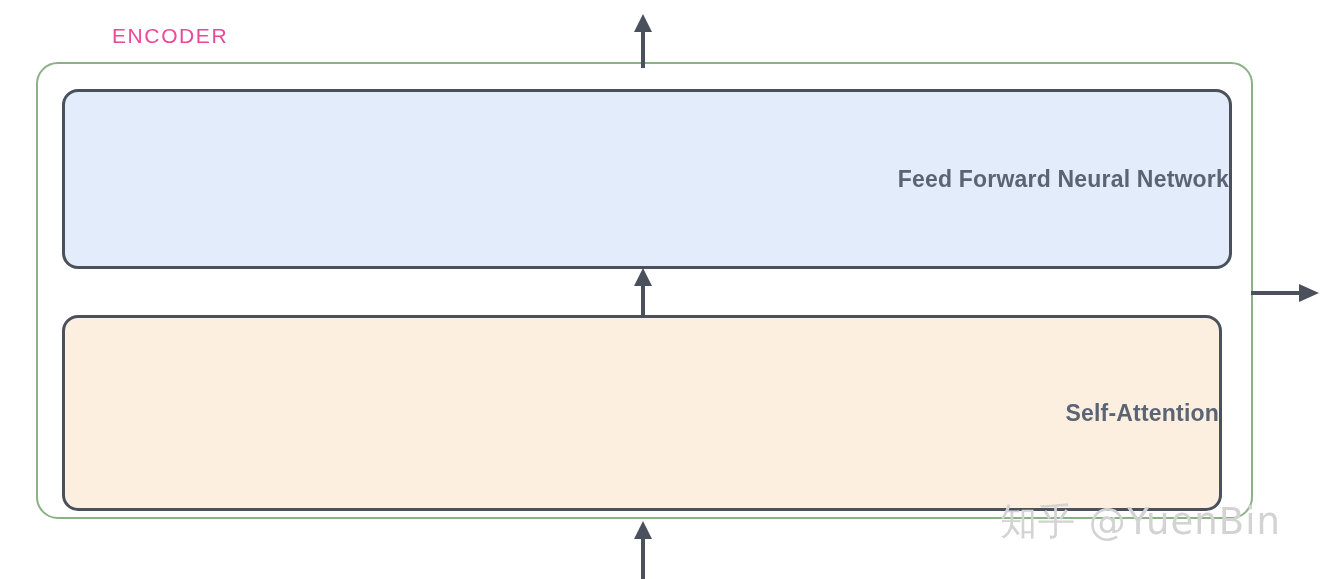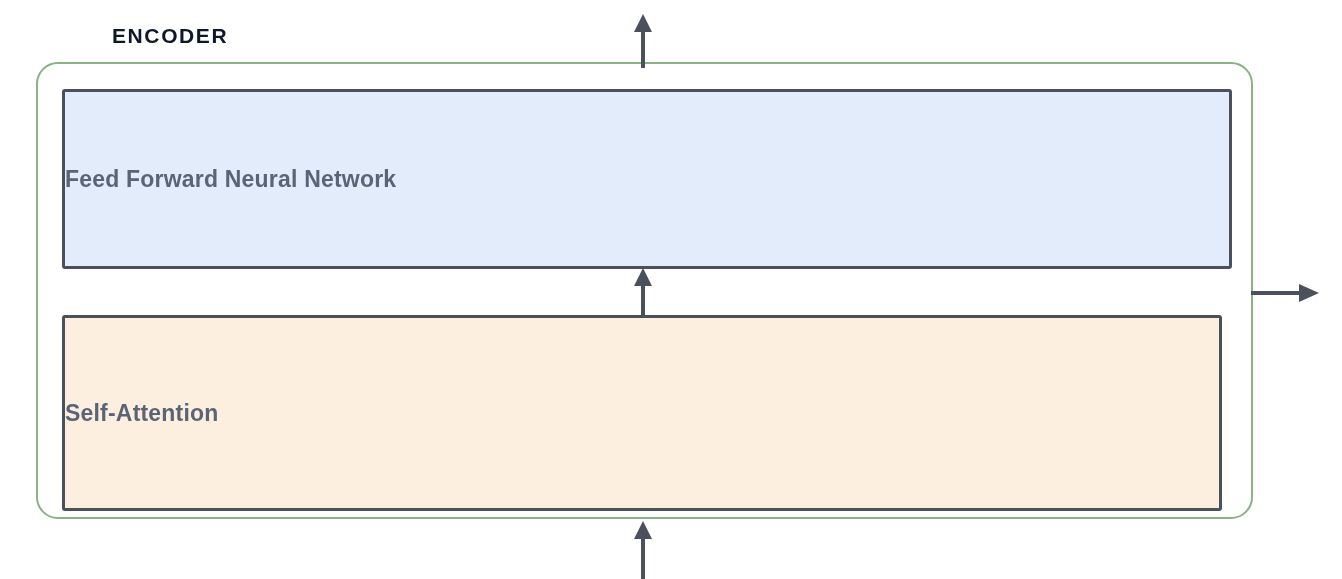--- a/index.html
+++ b/index.html
@@ -19,23 +19,23 @@
     background: #ffffff;
     overflow: hidden;
   }
 
   
   .encoder-label {
     position: absolute;
     left: 112px;
     top: 24px;
     font-size: 21px;
-    font-weight: 700;
+    font-weight: 400;
     letter-spacing: 1.6px;
-    color: #0f172a;
+    color: #ec4899;
     white-space: nowrap;
     user-select: none;
   }
 
   .encoder-box {
     position: absolute;
     left: 36px;
     top: 62px;
     width: 1217px;
     height: 457px;
@@ -43,24 +43,24 @@
     border-radius: 22px;
     box-sizing: border-box;
     background: transparent;
   }
 
   
   .layer-box {
     position: absolute;
     box-sizing: border-box;
     border: 3px solid #4b505d;
-    border-radius: 3px;
+    border-radius: 16px;
     display: flex;
     align-items: center;
-    justify-content: flex-start;
+    justify-content: flex-end;
   }
 
   .layer-label {
     font-size: 23px;
     font-weight: 600;
     color: #5a6475;
     letter-spacing: 0.2px;
     white-space: nowrap;
     user-select: none;
   }
@@ -132,14 +132,15 @@
   <svg class="arrow-svg" style="left:1251px; top:275px;" width="72" height="36" viewBox="0 0 72 36">
     <line x1="0" y1="18" x2="52" y2="18" stroke="#4b505d" stroke-width="4"></line>
     <polygon points="68,18 48,9 48,27" fill="#4b505d"></polygon>
   </svg>
 
   <svg class="arrow-svg" style="left:623px; top:519px;" width="40" height="62" viewBox="0 0 40 62">
     <line x1="20" y1="62" x2="20" y2="14" stroke="#4b505d" stroke-width="4"></line>
     <polygon points="20,2 11,20 29,20" fill="#4b505d"></polygon>
   </svg>
 
+  <div class="watermark">知乎 @YuenBin</div>
 
 </div>
 
 </body></html>

